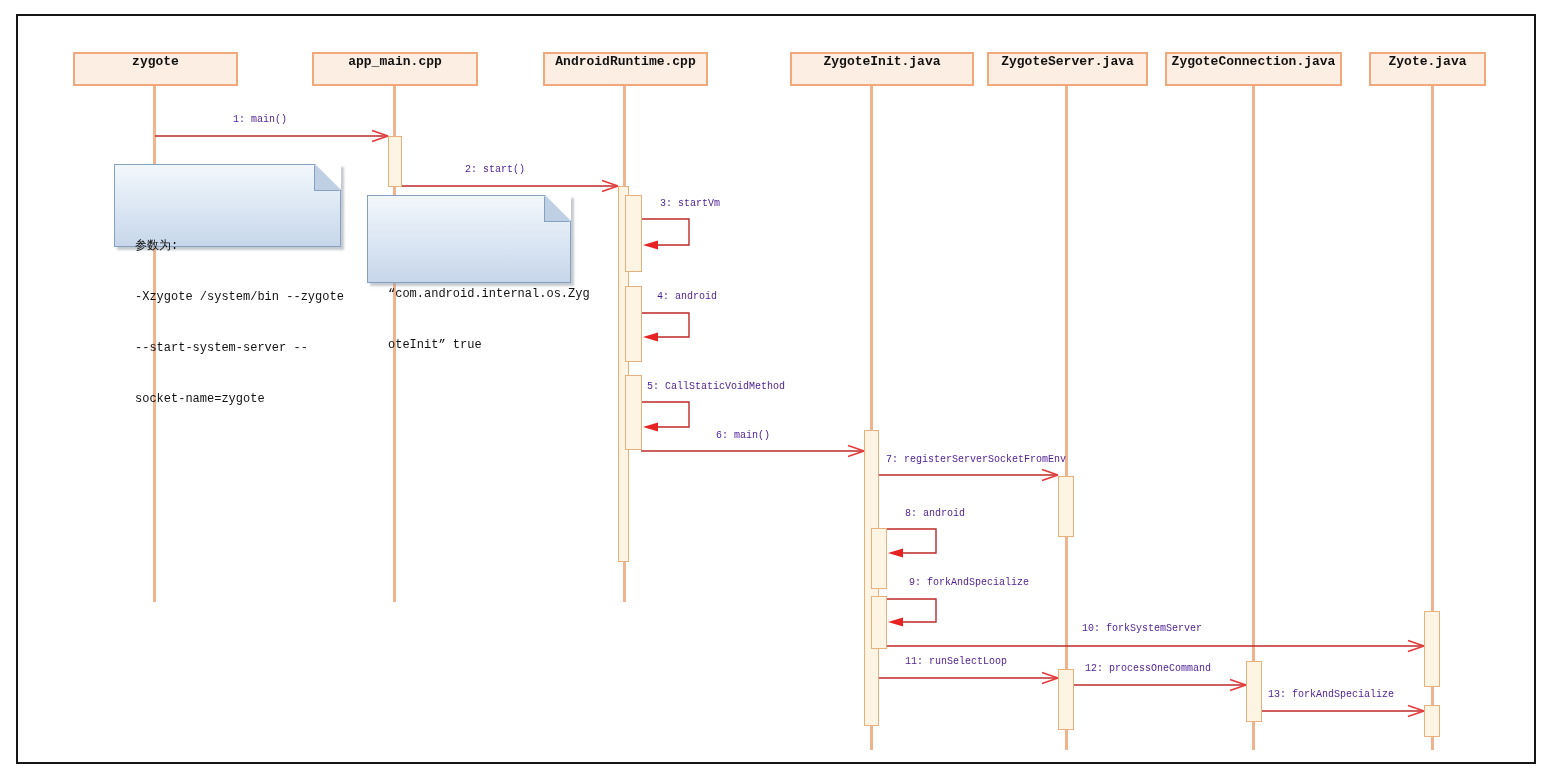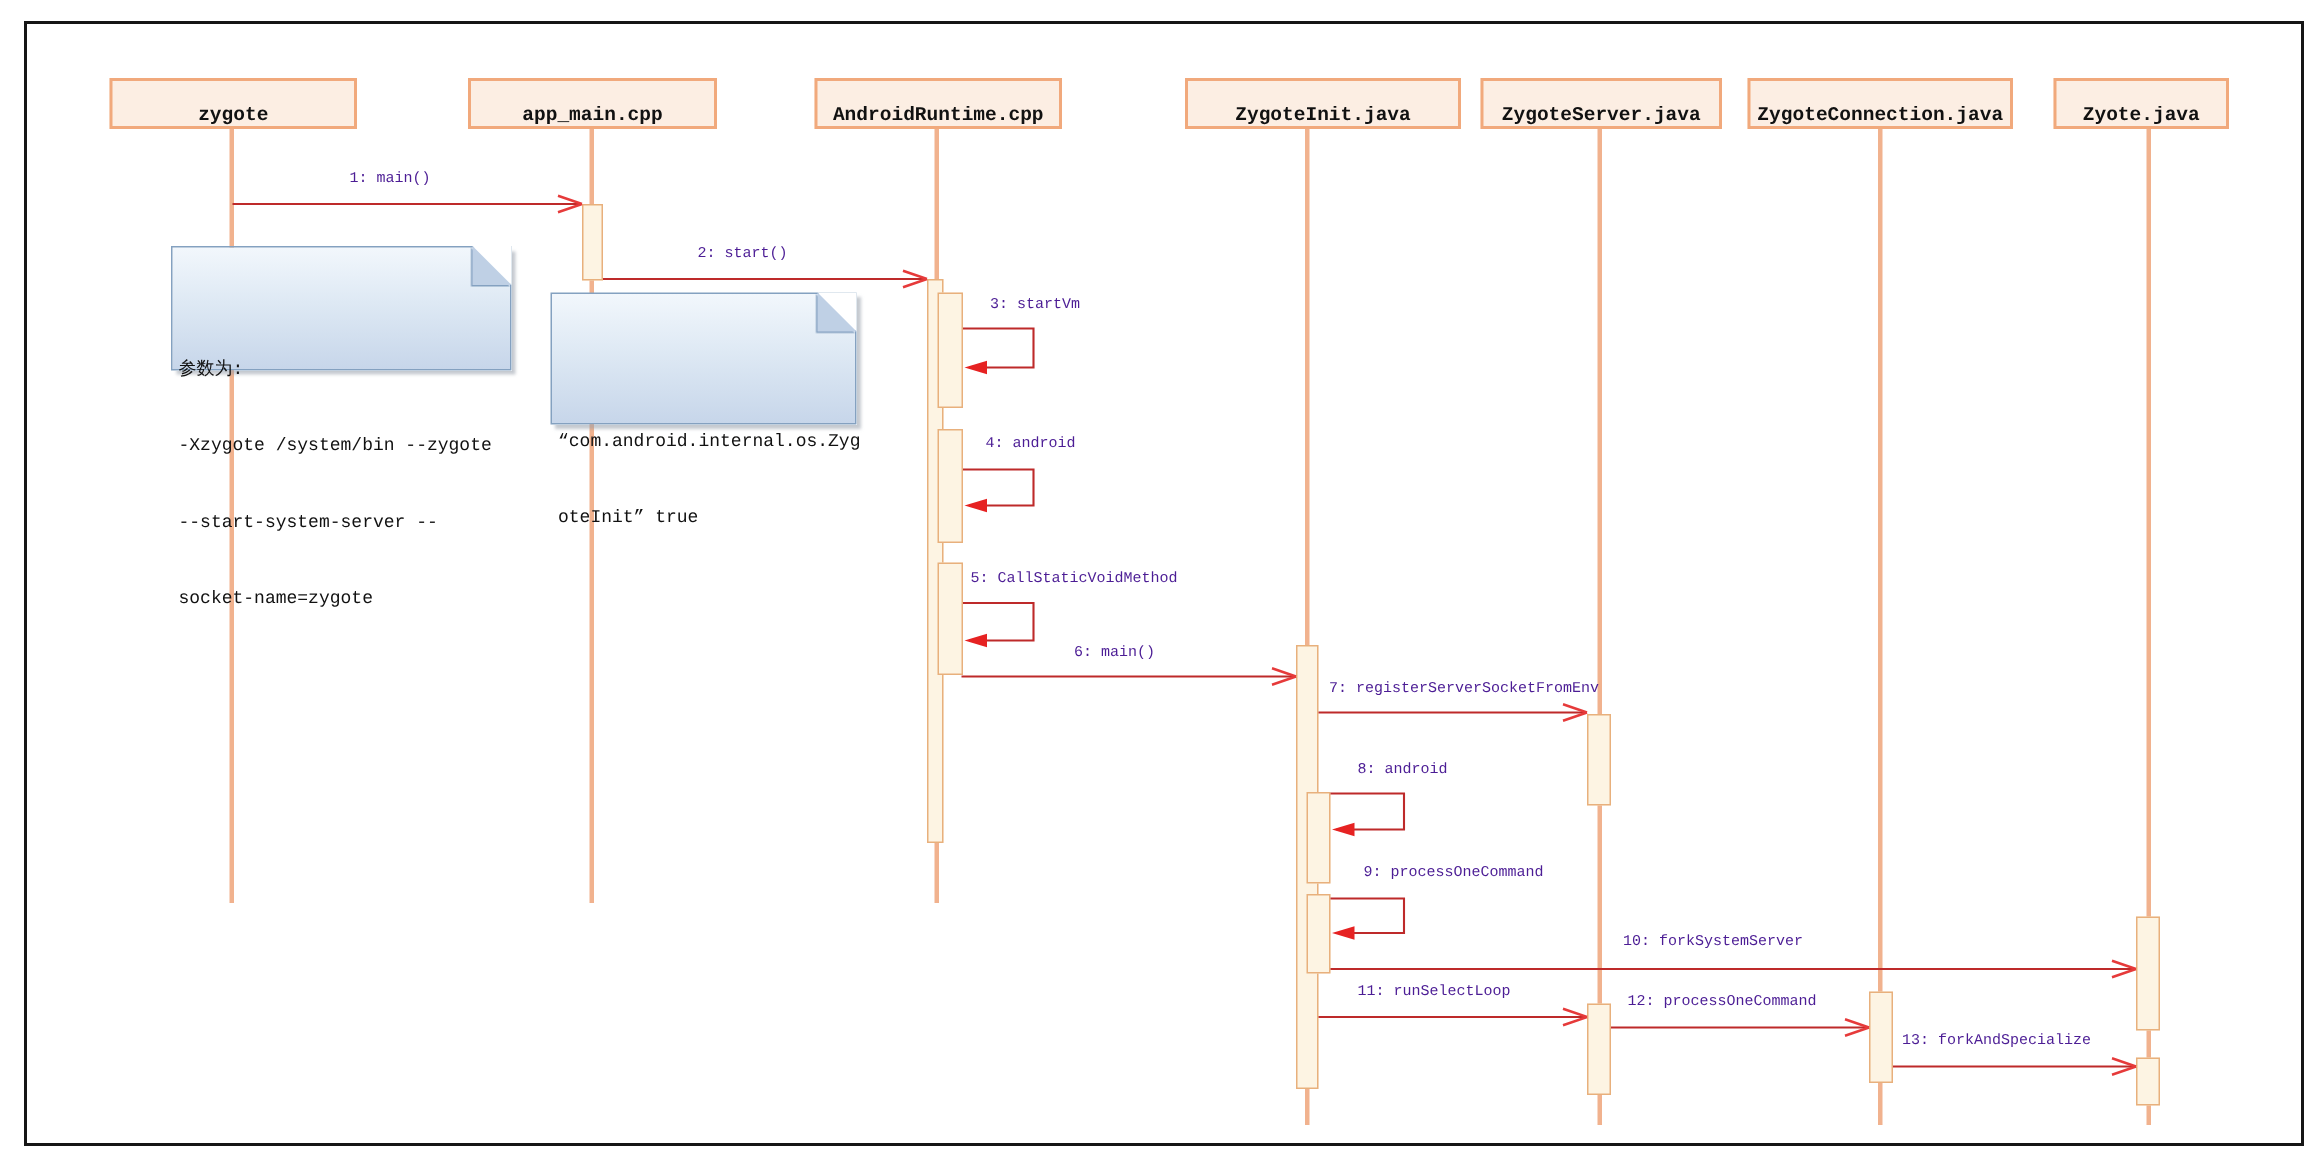--- a/index.html
+++ b/index.html
@@ -9,36 +9,36 @@
   }
   .frame{
     position:absolute;left:16px;top:14px;width:1516px;height:746px;
     border:2px solid #161616;background:transparent;
   }
   .lifeline{
     position:absolute;width:3px;background:#F1B28E;
   }
   .participant{
     position:absolute;top:52px;height:34px;background:#FCEEE3;border:2px solid #F1A97C;
-    box-sizing:border-box;display:flex;align-items:flex-end;justify-content:center;
+    box-sizing:border-box;display:flex;align-items:flex-start;justify-content:center;
     font-weight:bold;font-size:13px;letter-spacing:0;white-space:pre;
   }
   .activation{
     position:absolute;background:#FDF4E3;border:1px solid #E8B07C;box-sizing:border-box;
   }
   .mlabel{
     position:absolute;font-size:10px;line-height:16px;white-space:pre;color:#4c1d95;
   }
   svg.arrows{position:absolute;left:0;top:0;z-index:30;}
   .note{
     position:absolute;z-index:40;box-sizing:border-box;
     background:linear-gradient(180deg,#F2F7FC 0%,#DEE9F4 45%,#C7D6EA 100%);
     border:1px solid #84A1C0;
     box-shadow:3px 3px 2px rgba(150,158,170,0.55);
-    font-size:12px;line-height:17px;white-space:pre;padding:5px 4px;
+    font-size:12px;line-height:17px;white-space:pre;padding:5px 20px;
   }
   .note .fold-cut{
     position:absolute;top:-1px;right:-1px;width:0;height:0;
     border-top:26px solid #ffffff;border-left:26px solid transparent;
   }
   .note .fold-flap{
     position:absolute;top:-1px;right:-1px;width:0;height:0;
     border-bottom:26px solid #BFD0E5;border-right:26px solid transparent;
     filter:drop-shadow(-1px 1px 0 #84A1C0);
   }
@@ -138,21 +138,21 @@
   </svg>
 
   <div class="mlabel z50" style="left:233px;top:112px">1: main()</div>
   <div class="mlabel z50" style="left:465px;top:162px">2: start()</div>
   <div class="mlabel z50" style="left:660px;top:196px">3: startVm</div>
   <div class="mlabel z50" style="left:657px;top:289px">4: android</div>
   <div class="mlabel z50" style="left:647px;top:379px">5: CallStaticVoidMethod</div>
   <div class="mlabel z50" style="left:716px;top:428px">6: main()</div>
   <div class="mlabel z50" style="left:886px;top:452px">7: registerServerSocketFromEnv</div>
   <div class="mlabel z50" style="left:905px;top:506px">8: android</div>
-  <div class="mlabel z50" style="left:909px;top:575px">9: processOneCommand</div>
+  <div class="mlabel z50" style="left:909px;top:575px">9: forkAndSpecialize</div>
   <div class="mlabel z50" style="left:1082px;top:621px">10: forkSystemServer</div>
   <div class="mlabel z50" style="left:905px;top:654px">11: runSelectLoop</div>
   <div class="mlabel z50" style="left:1085px;top:661px">12: processOneCommand</div>
   <div class="mlabel z50" style="left:1268px;top:687px">13: forkAndSpecialize</div>
 
   <div class="note" style="left:114px;top:164px;width:227px;height:83px">
     <div class="fold-cut"></div>
     <div class="fold-flap"></div>
     <div class="note-line">参数为:</div>
     <div class="note-line">-Xzygote /system/bin --zygote</div>

